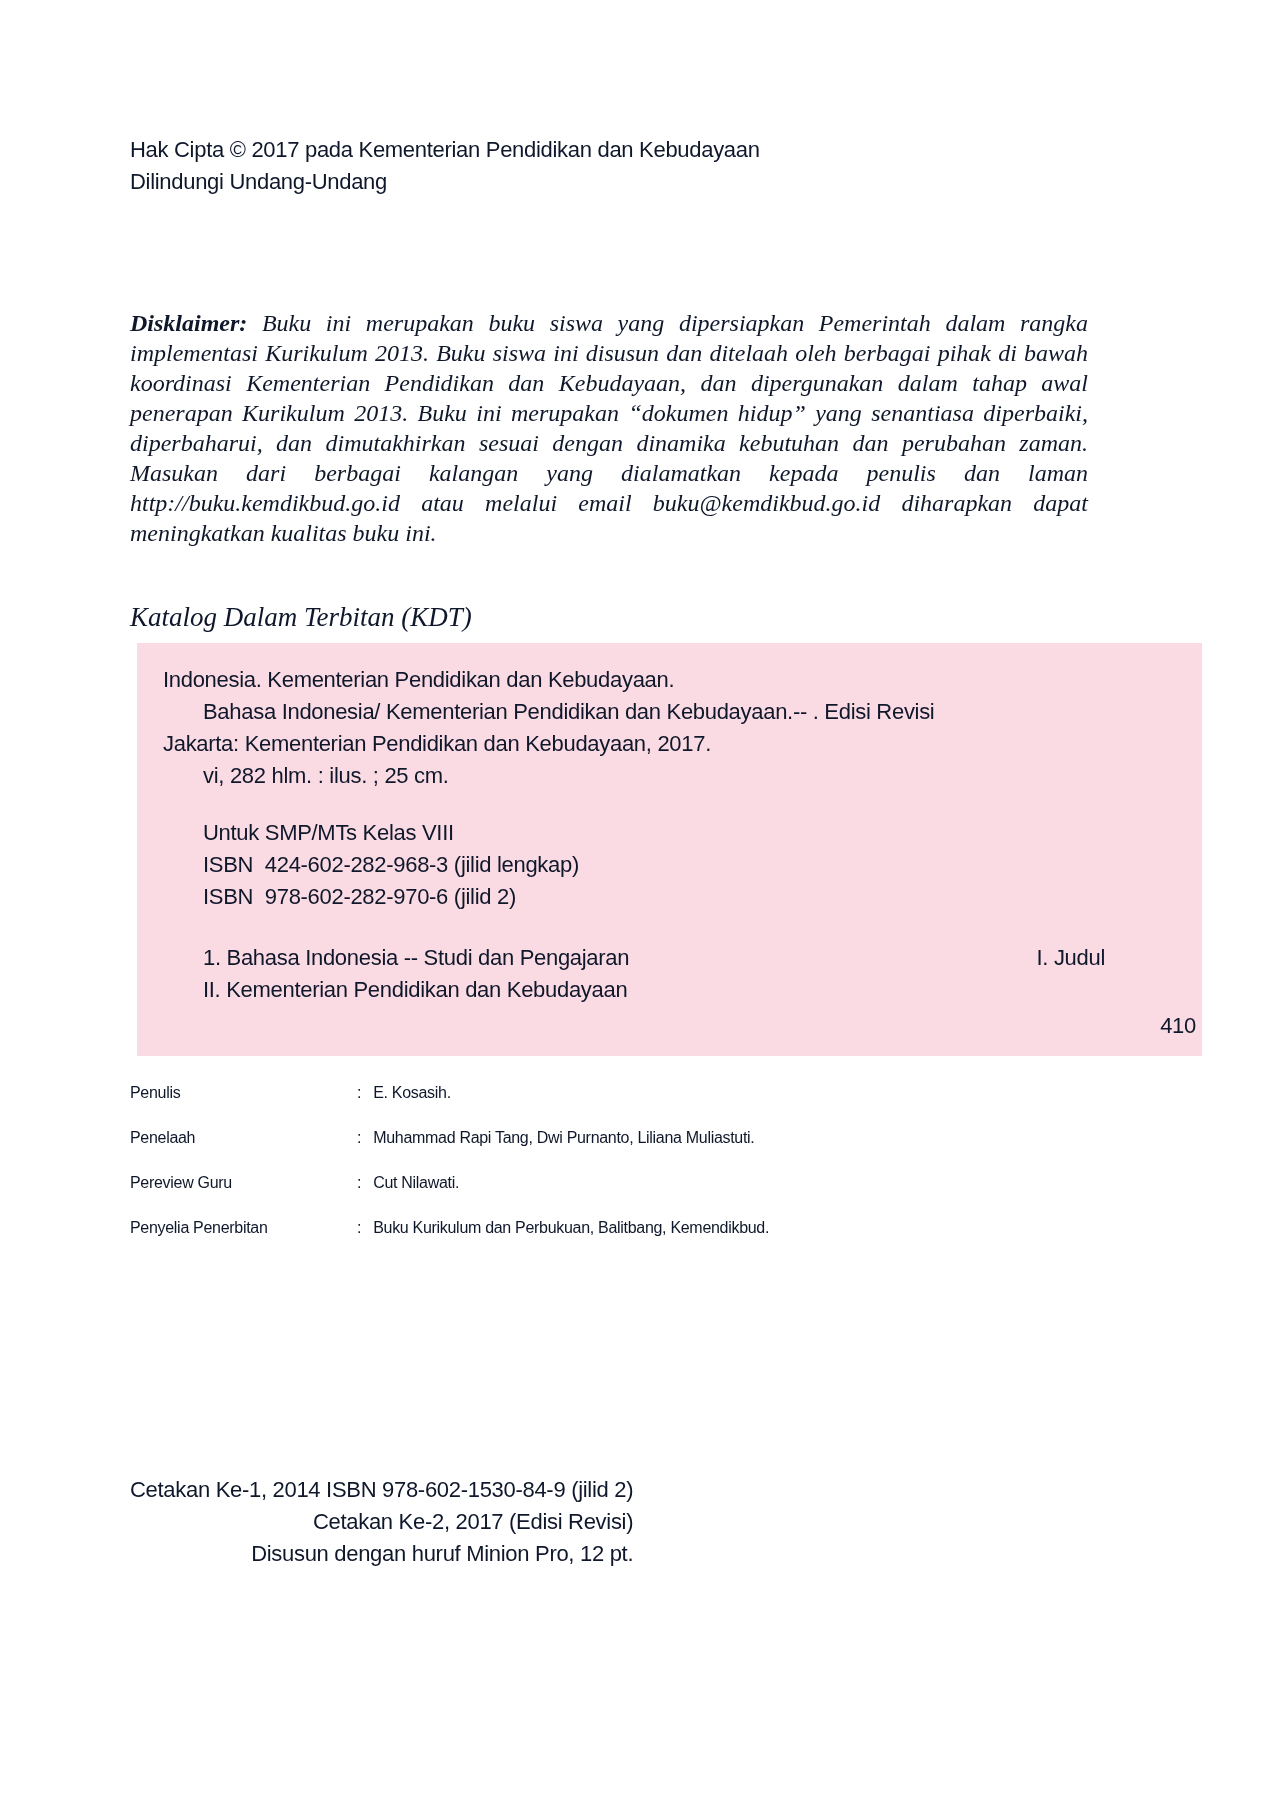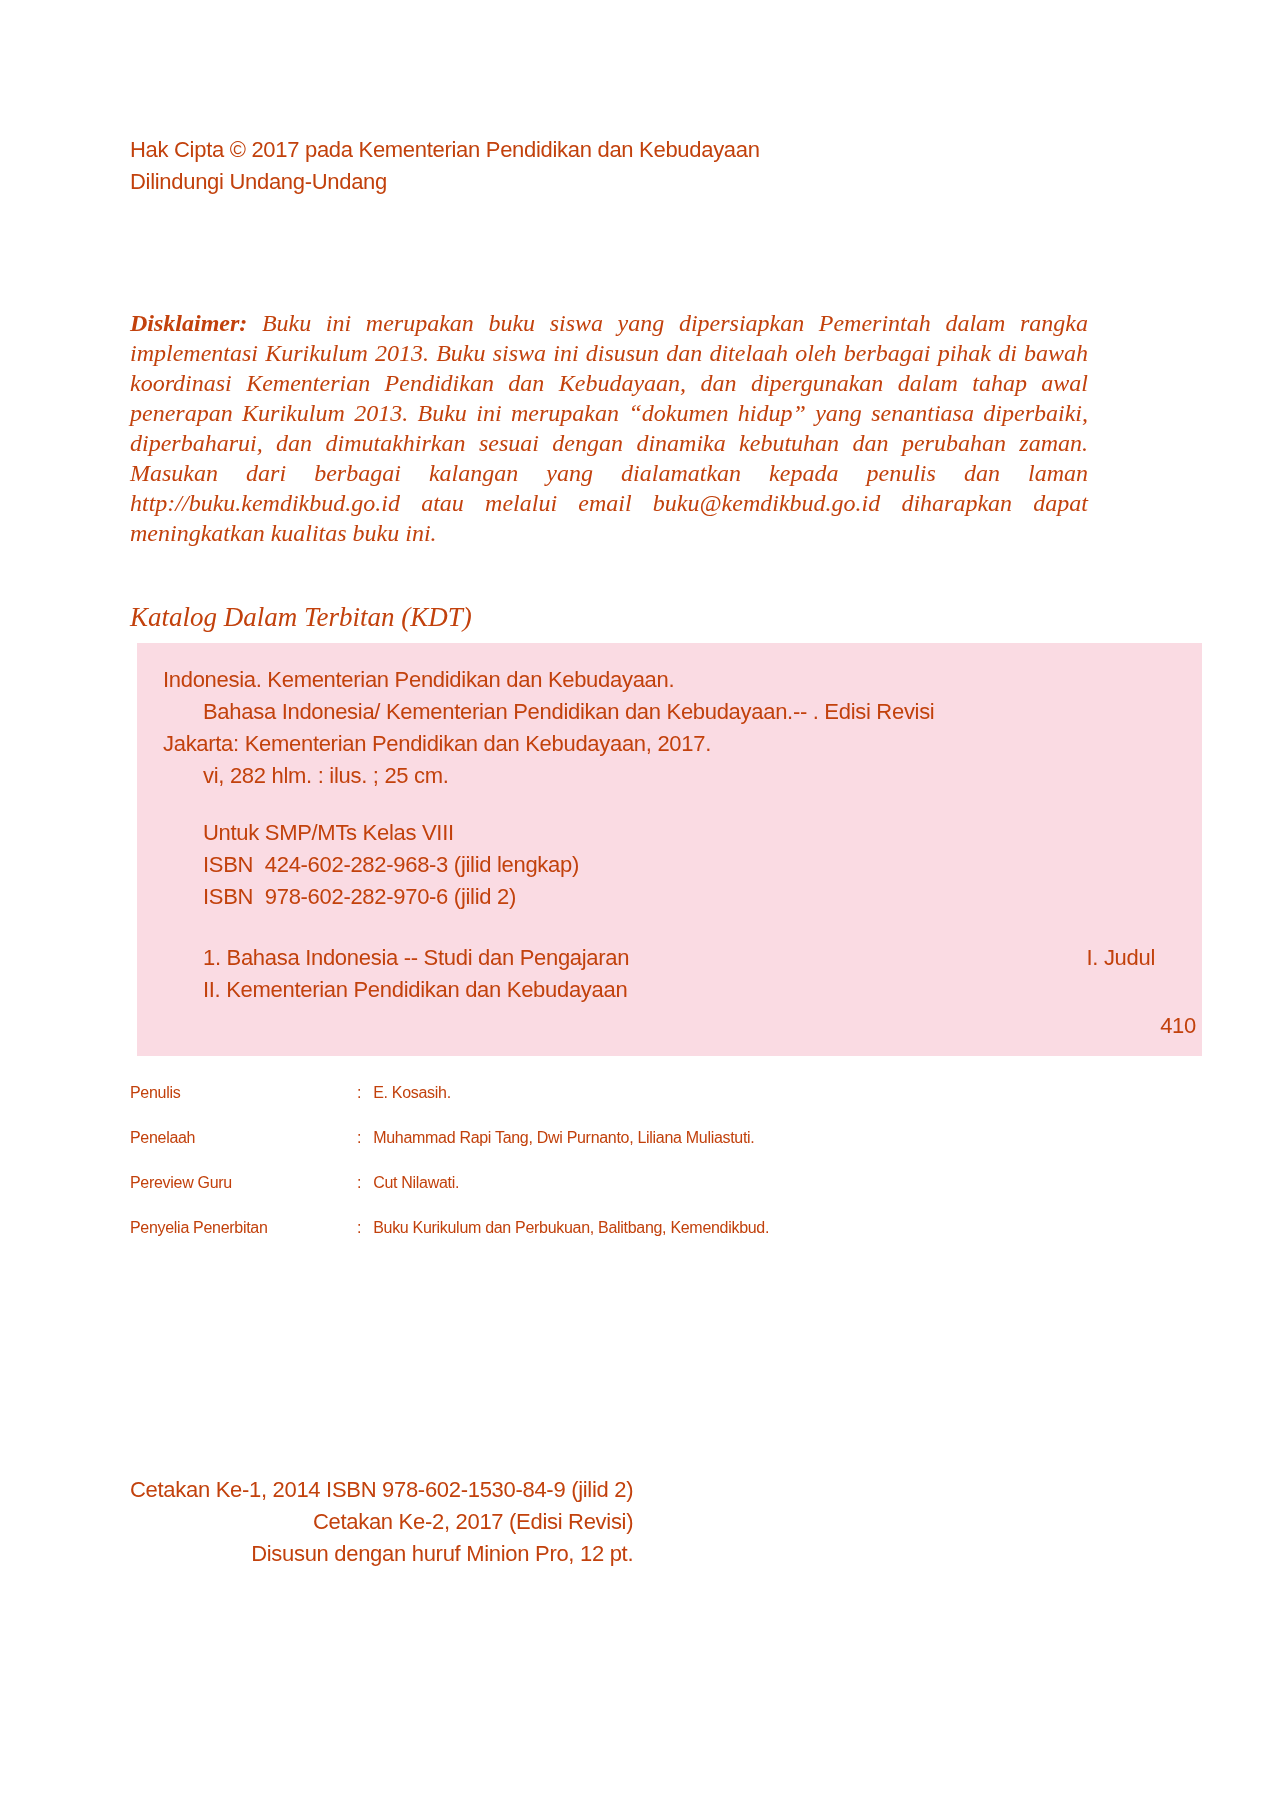--- a/index.html
+++ b/index.html
@@ -1,21 +1,21 @@
 <!DOCTYPE html>
 <html><head>
 <meta charset="utf-8">
 <style>
   * { margin:0; padding:0; box-sizing:border-box; }
   html,body { background:#ffffff; }
   .page {
     position:relative;
     width:1264px; height:1800px;
     background:#ffffff;
-    color:#c2410c;
+    color:#0f172a;
     font-family:"Liberation Sans", sans-serif;
     overflow:hidden;
   }
   
   .copyright {
     position:absolute; left:130px; top:134px;
     font-size:22px; line-height:32px; letter-spacing:-0.3px;
   }
   
   .disclaimer {
@@ -37,21 +37,21 @@
     background:#FADBE3;
     padding:21px 4px 14px 26px;
     display:flex; flex-direction:column;
     font-size:22px; line-height:32px; letter-spacing:-0.3px;
   }
   .kdt-line { white-space:pre-wrap; }
   .kdt-line.indent { padding-left:40px; }
   .kdt-line.gap-sm { margin-top:25px; }
   .kdt-line.gap-md { margin-top:29px; }
   .kdt-line.split { display:flex; justify-content:space-between; }
-  .kdt-line.split .split-right { margin-right:43px; }
+  .kdt-line.split .split-right { margin-right:93px; }
   .kdt-ddc { margin-top:auto; text-align:right; padding-right:2px; }
   
   .credits { position:absolute; left:130px; top:1080px; font-size:16px; letter-spacing:-0.3px; }
   .credit-row { display:flex; line-height:26px; margin-bottom:19px; white-space:nowrap; }
   .credit-label { flex:0 0 227px; width:227px; }
   .credit-value { margin-left:12px; }
   
   .print-info {
     position:absolute; left:130px; top:1474px;
     font-size:22px; line-height:32px; letter-spacing:-0.3px;text-align:right;

